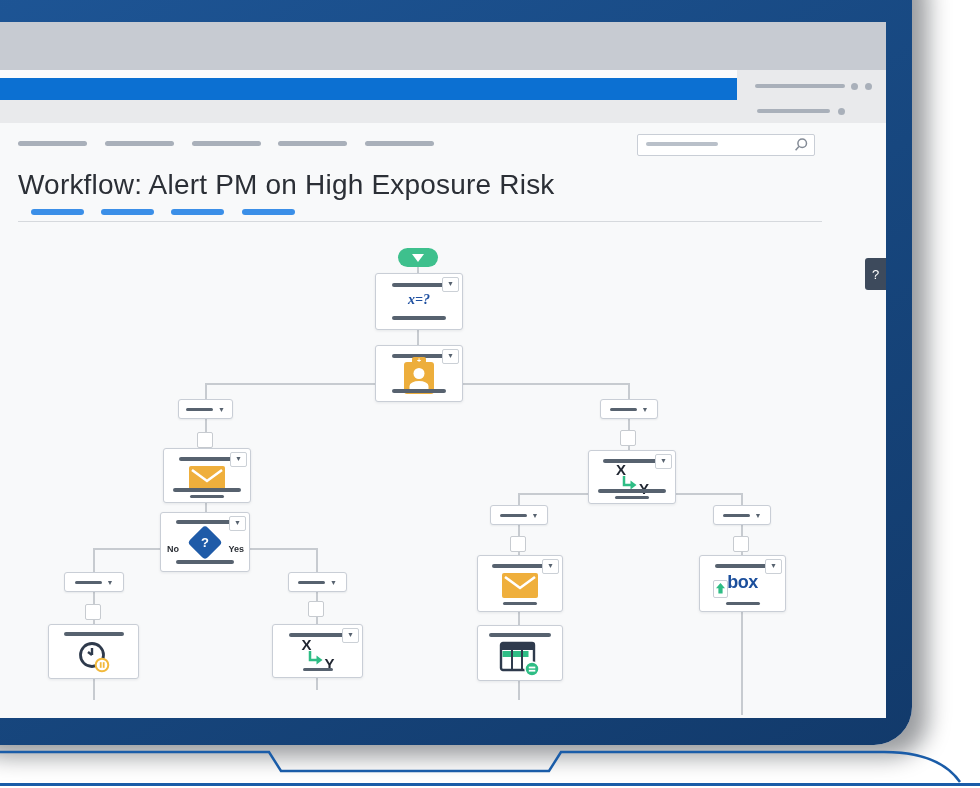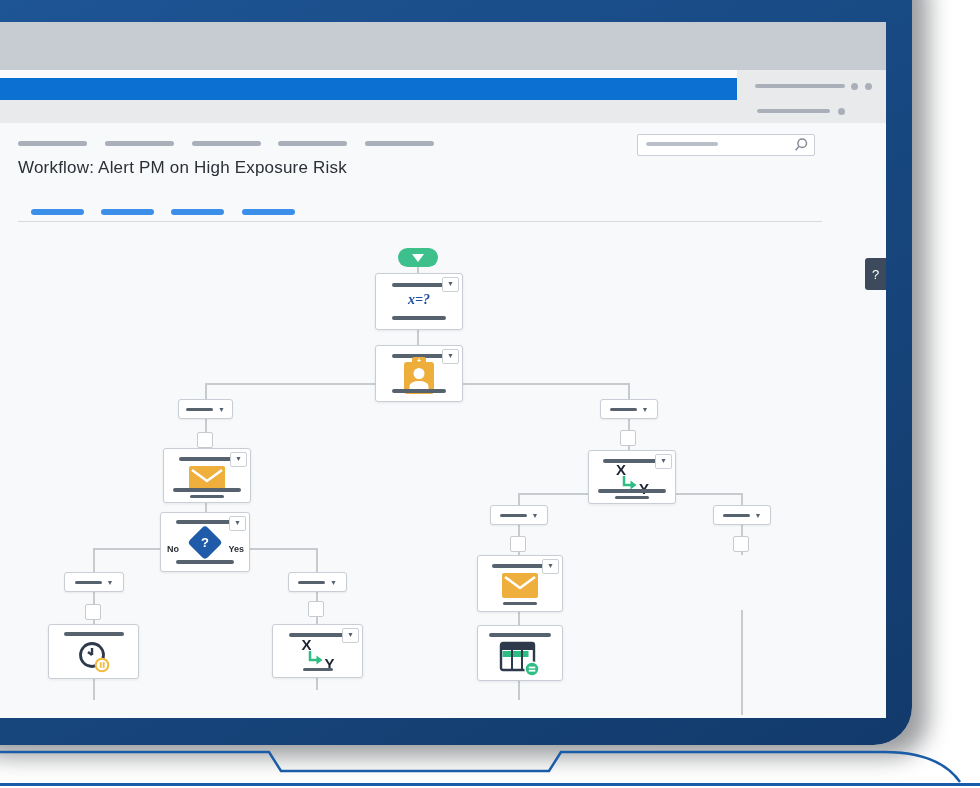--- a/index.html
+++ b/index.html
@@ -16,21 +16,21 @@
   .white-strip{position:absolute;left:0;top:48px;width:737px;height:8px;background:#FBFBFC;}
   .blue-bar{position:absolute;left:0;top:56px;width:737px;height:22px;background:#0C70D2;}
   .ph-line{position:absolute;height:4px;border-radius:2px;background:#A9B0BA;}
   .ph-dot{position:absolute;width:7px;height:7px;border-radius:50%;background:#A9B0BA;}
   
   .content{position:absolute;left:0;top:101px;width:886px;height:595px;background:#F8F9FA;}
   .nav-bar{position:absolute;top:119px;height:5px;width:69px;border-radius:2.5px;background:#A9B0BA;}
   .search-box{position:absolute;left:637px;top:112px;width:176px;height:20px;background:#fff;
     border:1px solid #C9CED6;border-radius:2px;}
   .search-ph{position:absolute;left:8px;top:7px;width:72px;height:4px;border-radius:2px;background:#B9C0C9;}
-  .page-title{position:absolute;left:18px;top:136px;font-size:17px;color:#2B2F36;letter-spacing:.2px;}
+  .page-title{position:absolute;left:18px;top:147px;font-size:28px;color:#2B2F36;letter-spacing:.2px;}
   .tab-bar{position:absolute;top:187px;height:6px;width:53px;border-radius:3px;background:#3B8FE8;}
   .divider{position:absolute;left:18px;top:199px;width:804px;height:1px;background:#D6D9DD;}
   .help-tab{position:absolute;left:865px;top:236px;width:21px;height:32px;background:#3D4A5C;
     color:#fff;font-size:13px;display:flex;align-items:center;justify-content:center;border-radius:3px 0 0 3px;}
   
   .vline{position:absolute;width:1.5px;background:#C7CBD0;}
   .hline{position:absolute;height:1.5px;background:#C7CBD0;}
   .card{position:absolute;background:#fff;border:1px solid #C9CED6;border-radius:3px;
     box-shadow:0 1px 3px rgba(15,25,40,.08);}
   .cbar{position:absolute;left:50%;transform:translateX(-50%);height:4px;border-radius:2px;background:#57626F;}
@@ -276,19 +276,30 @@
         <rect x="29.8" y="25.6" width="6.5" height="1.8" fill="#fff"></rect>
         <rect x="29.8" y="28.8" width="6.5" height="1.8" fill="#fff"></rect>
       </svg>
     </div>
 
     <div class="pill" style="left:713px;top:483px;width:56px;">
       <div class="pbar"></div>
       <div class="pcaret">▼</div>
     </div>
     <div class="sq" style="left:733px;top:514px;"></div>
+    <div class="card" style="left:699px;top:533px;width:85px;height:55px;">
+      <div class="cbar" style="top:8px;width:56px;"></div>
+      <div class="box-logo">box</div>
+      <div class="box-badge">
+        <svg width="13" height="15" viewBox="0 0 13 15">
+          <path d="M6.5 2 L11 7.2 H8.6 V12.5 H4.4 V7.2 H2 Z" fill="#2EBD85"></path>
+        </svg>
+      </div>
+      <div class="cbar" style="bottom:6px;width:34px;height:3px;"></div>
+      <div class="dropdown">▼</div>
+    </div>
   </div>
 
   <svg class="base-art" width="980" height="48" viewBox="0 0 980 48">
     <path d="M-5 12 H269 L281 31 H549 L561 12 H884 C922 12 946 22 960 42" fill="none" stroke="#1A5CA8" stroke-width="2.5"></path>
     <path d="M-5 44.5 H985" fill="none" stroke="#1A5CA8" stroke-width="3"></path>
   </svg>
 </div>
 
 </body></html>

